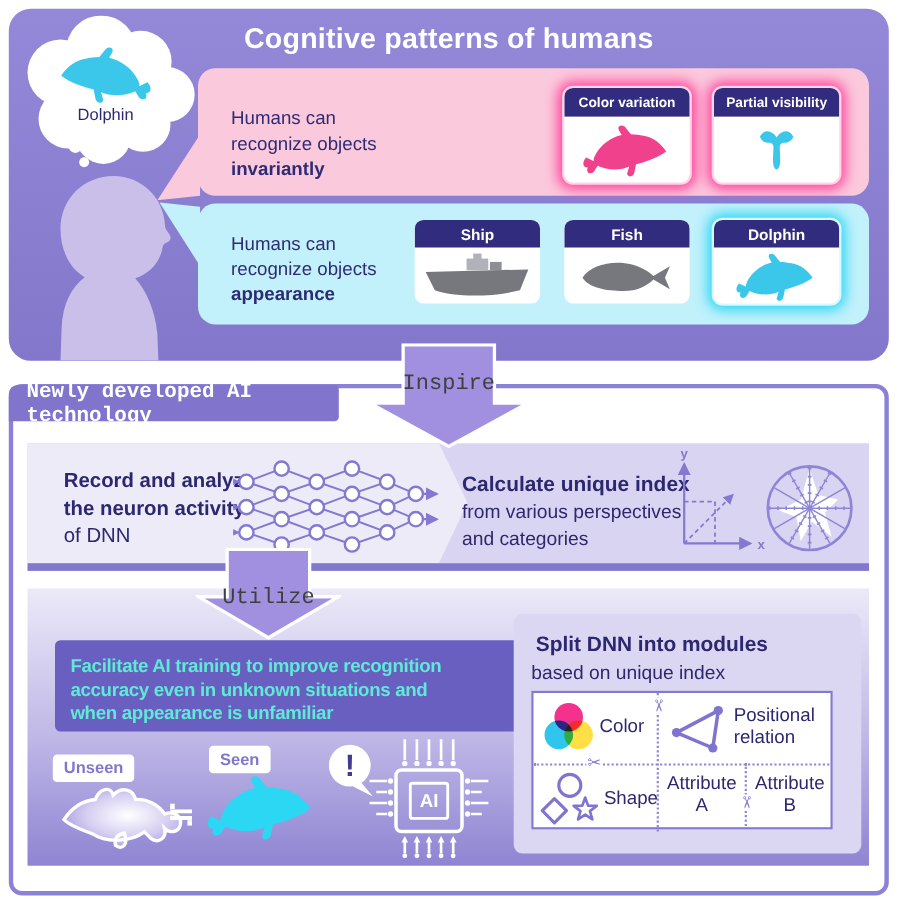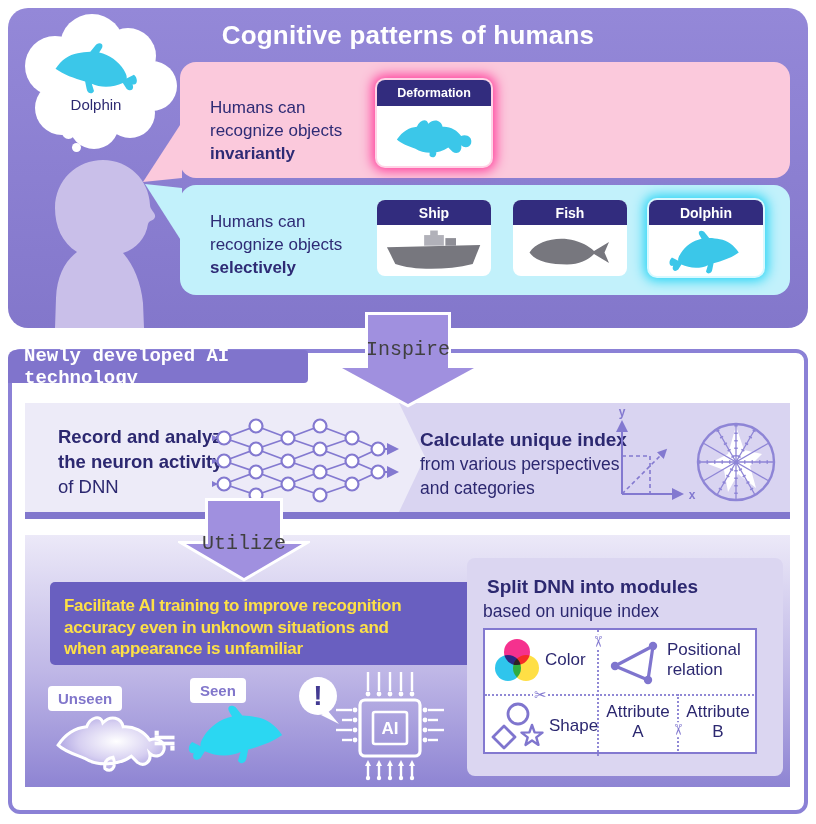--- a/index.html
+++ b/index.html
@@ -45,21 +45,21 @@
   .row1-left{position:absolute;left:25px;top:403px;width:400px;height:109px;background:#edebf8;z-index:2;
              clip-path:polygon(0 0,374px 0,400px 54px,374px 109px,0 109px);}
   .strip{position:absolute;left:25px;top:512px;width:765px;height:7px;background:#8177cd;z-index:2;}
   .dark-text{color:#2c2870;}
   .record-text{position:absolute;left:58px;top:424px;font-size:18.5px;line-height:25px;z-index:3;}
   .calc-text{position:absolute;left:420px;top:428px;font-size:17.5px;line-height:24px;z-index:3;}
 
   .gradient-panel{position:absolute;left:25px;top:535px;width:765px;height:252px;z-index:2;
                   background:linear-gradient(180deg,#ece9f8 0%,#beb6e6 55%,#8e84d3 100%);}
   .facilitate-box{position:absolute;left:50px;top:582px;width:466px;height:83px;background:#695fc0;
-                  border-radius:5px;z-index:3;color:#fde047;font-weight:bold;font-size:17px;
+                  border-radius:5px;z-index:3;color:#5eead4;font-weight:bold;font-size:17px;
                   letter-spacing:-0.3px;line-height:21.5px;padding:13px 0 0 14px;box-sizing:border-box;}
   .tag{position:absolute;background:#fff;border-radius:4px;color:#8176cb;font-weight:bold;
        font-size:15px;padding:4px 10px;z-index:4;}
   .approx{position:absolute;left:152px;top:722px;color:#fff;font-size:30px;font-weight:bold;z-index:4;}
   .icon-svg{position:absolute;z-index:4;}
 
   
   .split-panel{position:absolute;left:467px;top:558px;width:316px;height:218px;background:#dbd6f1;
                border-radius:8px;z-index:3;}
   .split-title{position:absolute;left:20px;top:18px;font-size:19px;font-weight:bold;color:#2c2870;}
@@ -148,39 +148,45 @@
     <div class="pink-panel"></div>
     <svg class="abs" style="left:133px;top:108px" width="41" height="70">
       <polygon points="41,6 2,66 41,62" fill="#fbc9dc"></polygon>
     </svg>
     <div class="panel-text" style="top:88px">
       <span>Humans can</span><br>
       <span>recognize objects</span><br>
       <b>invariantly</b>
     </div>
 
-    <div class="card glow-pink" style="left:369px;top:72px;height:86px">
-      <div class="card-header">Deformation</div>
+    <div class="card glow-pink" style="left:505px;top:72px;height:86px">
+      <div class="card-header">Color variation</div>
       <div class="card-body" style="height:60px">
-        <svg width="94" height="50" viewBox="0 0 120 70">
-          <g transform="translate(120,0) scale(-1,1)">
-              <use href="#sym-dolphin-def" fill="#3bc7e9" width="120" height="70"></use>
-            </g>
+        <svg width="94" height="50" viewBox="0 -3 120 73">
+          <use href="#sym-dolphin" fill="#f0418d" width="120" height="73" y="-3"></use>
+        </svg>
+      </div>
+    </div>
+    <div class="card glow-pink" style="left:641px;top:72px;height:86px">
+      <div class="card-header">Partial visibility</div>
+      <div class="card-body" style="height:60px">
+        <svg width="38" height="52" viewBox="0 0 80 90">
+          <use href="#sym-tail" fill="#3bc7e9" width="80" height="90"></use>
         </svg>
       </div>
     </div>
 
     <div class="cyan-panel"></div>
     <svg class="abs" style="left:133px;top:172px" width="41" height="70">
       <polygon points="41,8 4,4 41,62" fill="#c2f1fb"></polygon>
     </svg>
     <div class="panel-text" style="top:202px">
       <span>Humans can</span><br>
       <span>recognize objects</span><br>
-      <b>selectively</b>
+      <b>appearance</b>
     </div>
 
     <div class="card" style="left:369px;top:192px;height:76px">
       <div class="card-header" style="height:25px;font-size:14px">Ship</div>
       <div class="card-body" style="height:51px">
         <svg width="100" height="44" viewBox="0 0 130 58">
           <use href="#sym-ship" width="130" height="58"></use>
         </svg>
       </div>
     </div>

